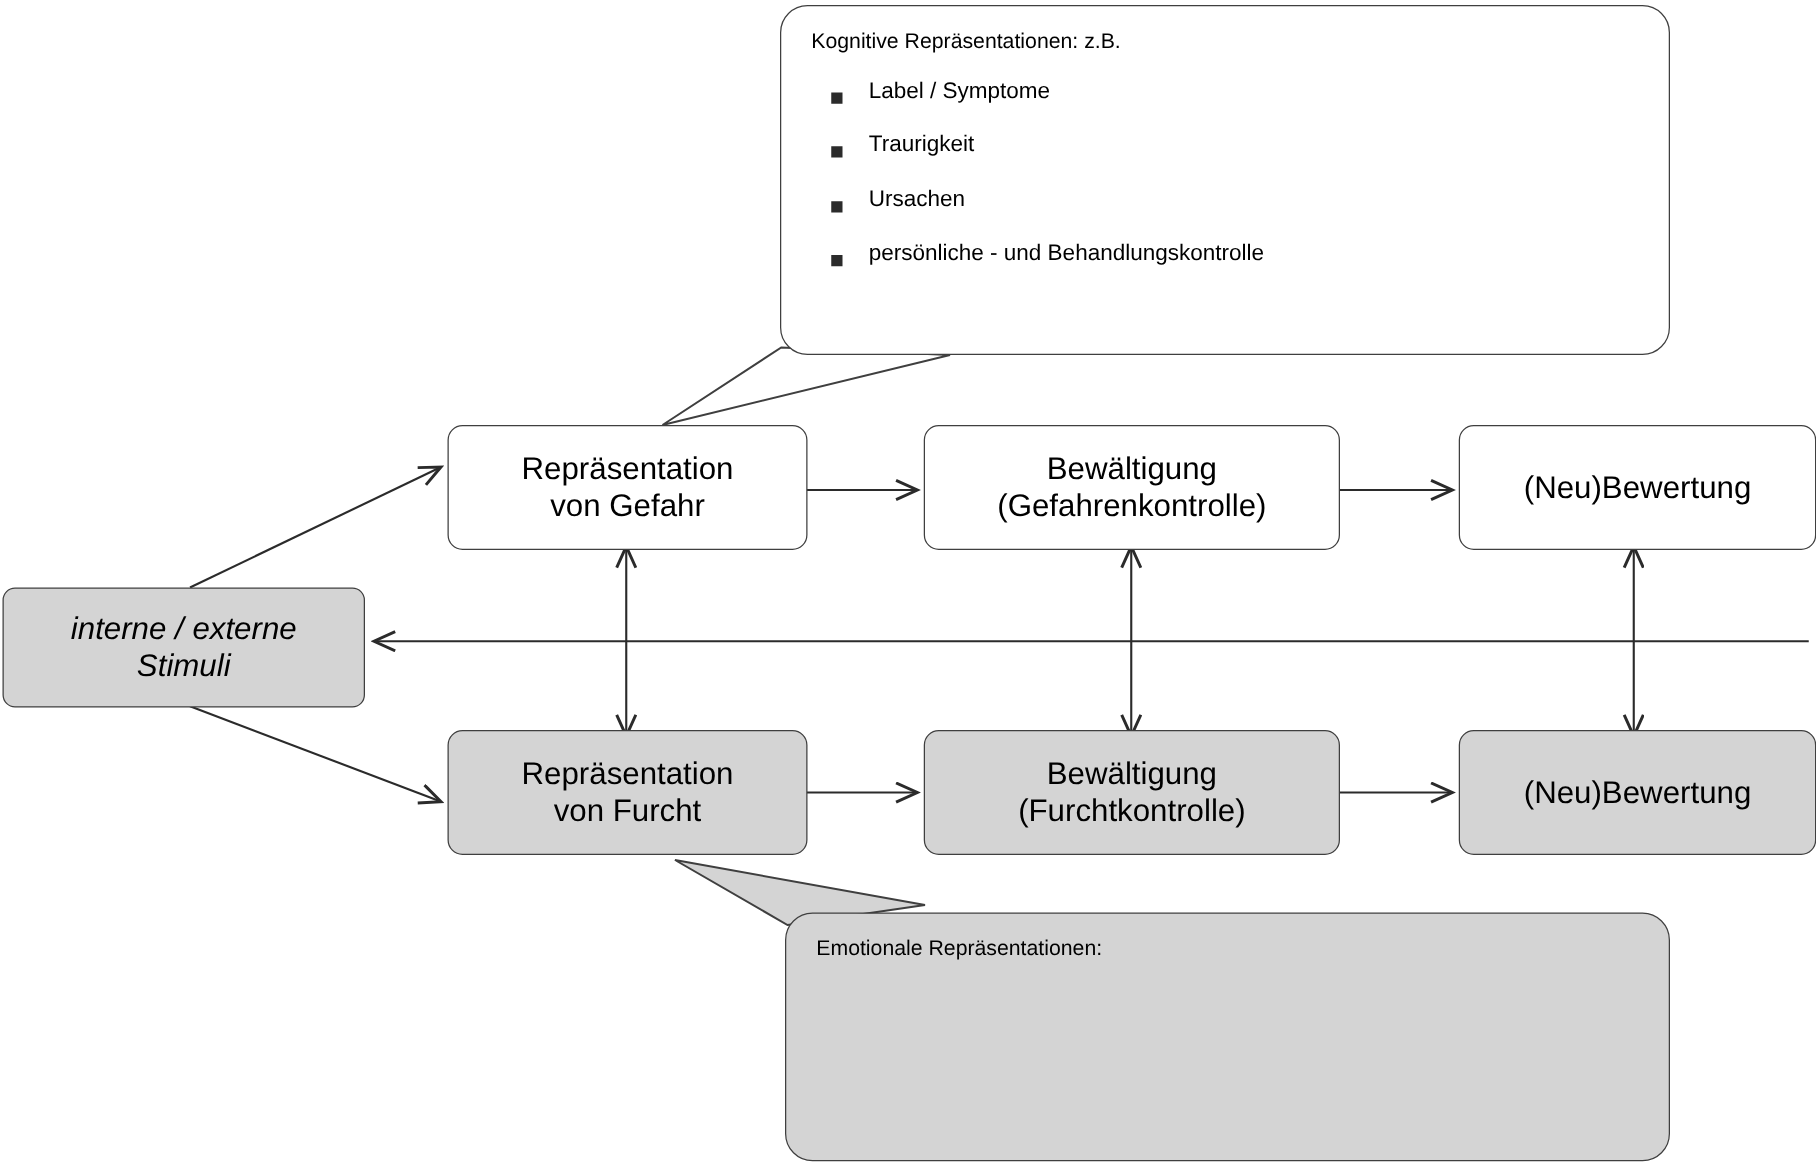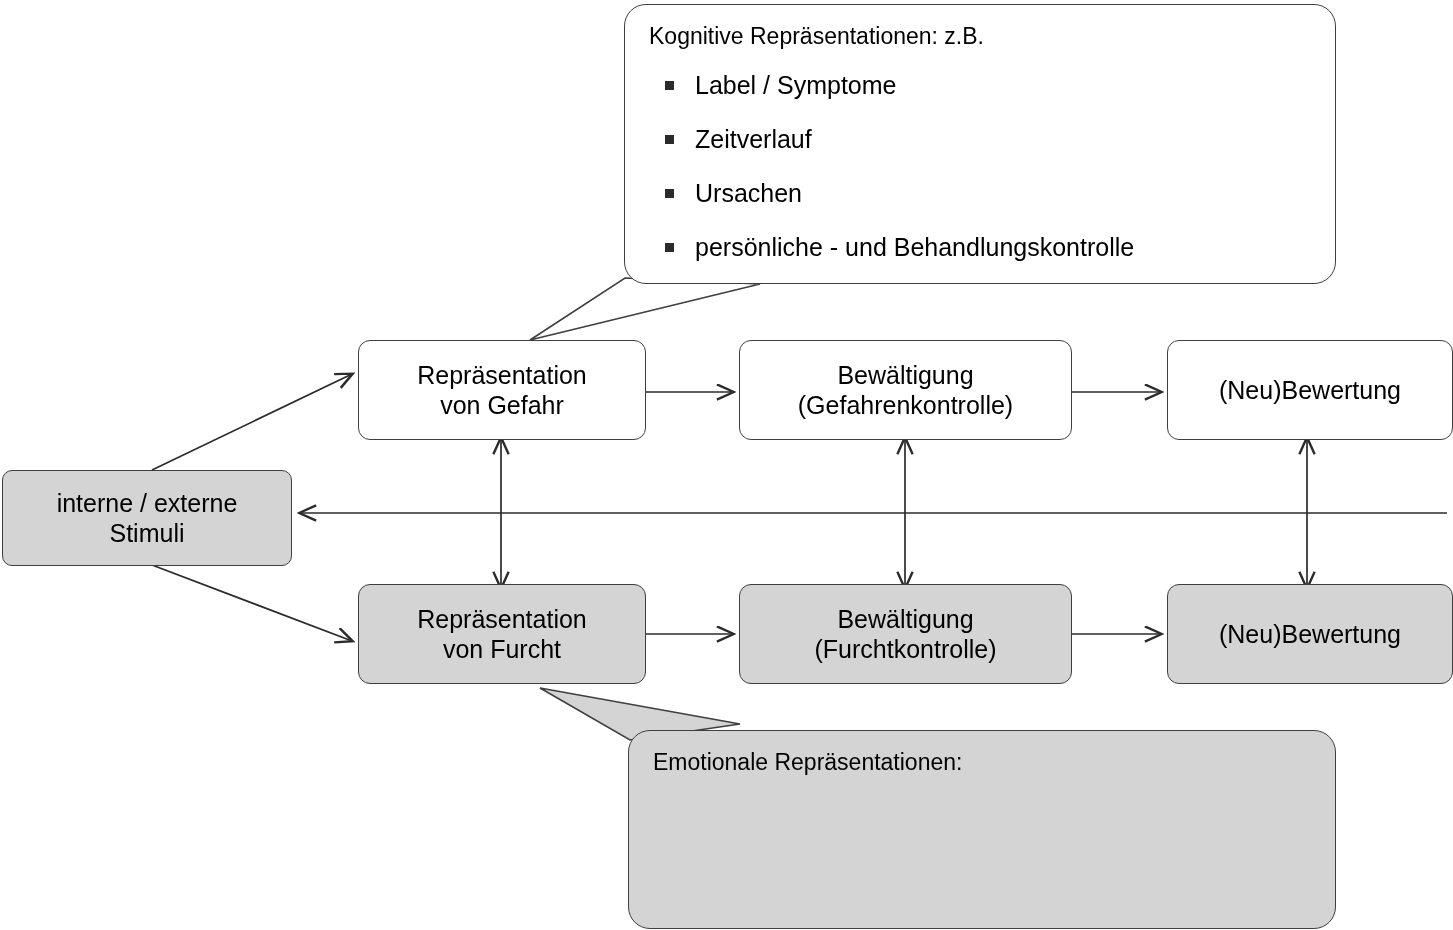--- a/index.html
+++ b/index.html
@@ -50,32 +50,32 @@
     box-sizing: border-box;
     border: 1.6px solid #3f3f3f;
     border-radius: 22px;
     background: #ffffff;
     padding: 18px 22px 14px 22px;
   }
   .callout.grey {
     background: #d4d4d4;
   }
   .callout .c-title {
-    font-size: 23px;
+    font-size: 17px;
     color: #000;
     margin: 0 0 4px 2px;
     white-space: nowrap;
   }
   .callout ul {
     list-style: none;
     margin: 0;
     padding: 0;
   }
   .callout li {
-    font-size: 25px;
+    font-size: 18px;
     color: #000;
     padding: 0 0 0 48px;
     position: relative;
     line-height: 1.52;
     white-space: nowrap;
     margin-top: 16px;
   }
   .callout li::before {
     content: "";
     position: absolute;
@@ -124,32 +124,32 @@
     <path d="M905,438 L905,588" fill="none" stroke="#2b2b2b" stroke-width="1.7" marker-end="url(#ah-open)" marker-start="url(#ah-open-start)"></path>
     <path d="M1307,438 L1307,588" fill="none" stroke="#2b2b2b" stroke-width="1.7" marker-end="url(#ah-open)" marker-start="url(#ah-open-start)"></path>
 
     <path d="M1447,513 L300,513" fill="none" stroke="#2b2b2b" stroke-width="1.7" marker-end="url(#ah-open)"></path>
   </svg>
 
   <div class="callout" style="left:624px; top:4px; width:712px; height:280px;">
     <div class="c-title">Kognitive Repräsentationen: z.B.</div>
     <ul>
       <li>Label / Symptome</li>
-      <li>Zeitverlauf</li>
+      <li>Traurigkeit</li>
       <li>Ursachen</li>
       <li>persönliche - und Behandlungskontrolle</li>
     </ul>
   </div>
 
   <div class="callout grey" style="left:628px; top:730px; width:708px; height:199px;">
     <div class="c-title">Emotionale Repräsentationen:</div>
   </div>
 
   <div class="node grey fs-box" style="left:2px; top:470px; width:290px; height:96px; border-radius:10px;">
-    <span style="white-space:pre-line;">interne / externe
+    <span style="white-space:pre-line;font-style:italic;">interne / externe
 Stimuli</span>
   </div>
 
   <div class="node fs-box" style="left:358px; top:340px; width:288px; height:100px;">
     <span style="white-space:pre-line;">Repräsentation
 von Gefahr</span>
   </div>
 
   <div class="node fs-box" style="left:739px; top:340px; width:333px; height:100px;">
     <span style="white-space:pre-line;">Bewältigung

